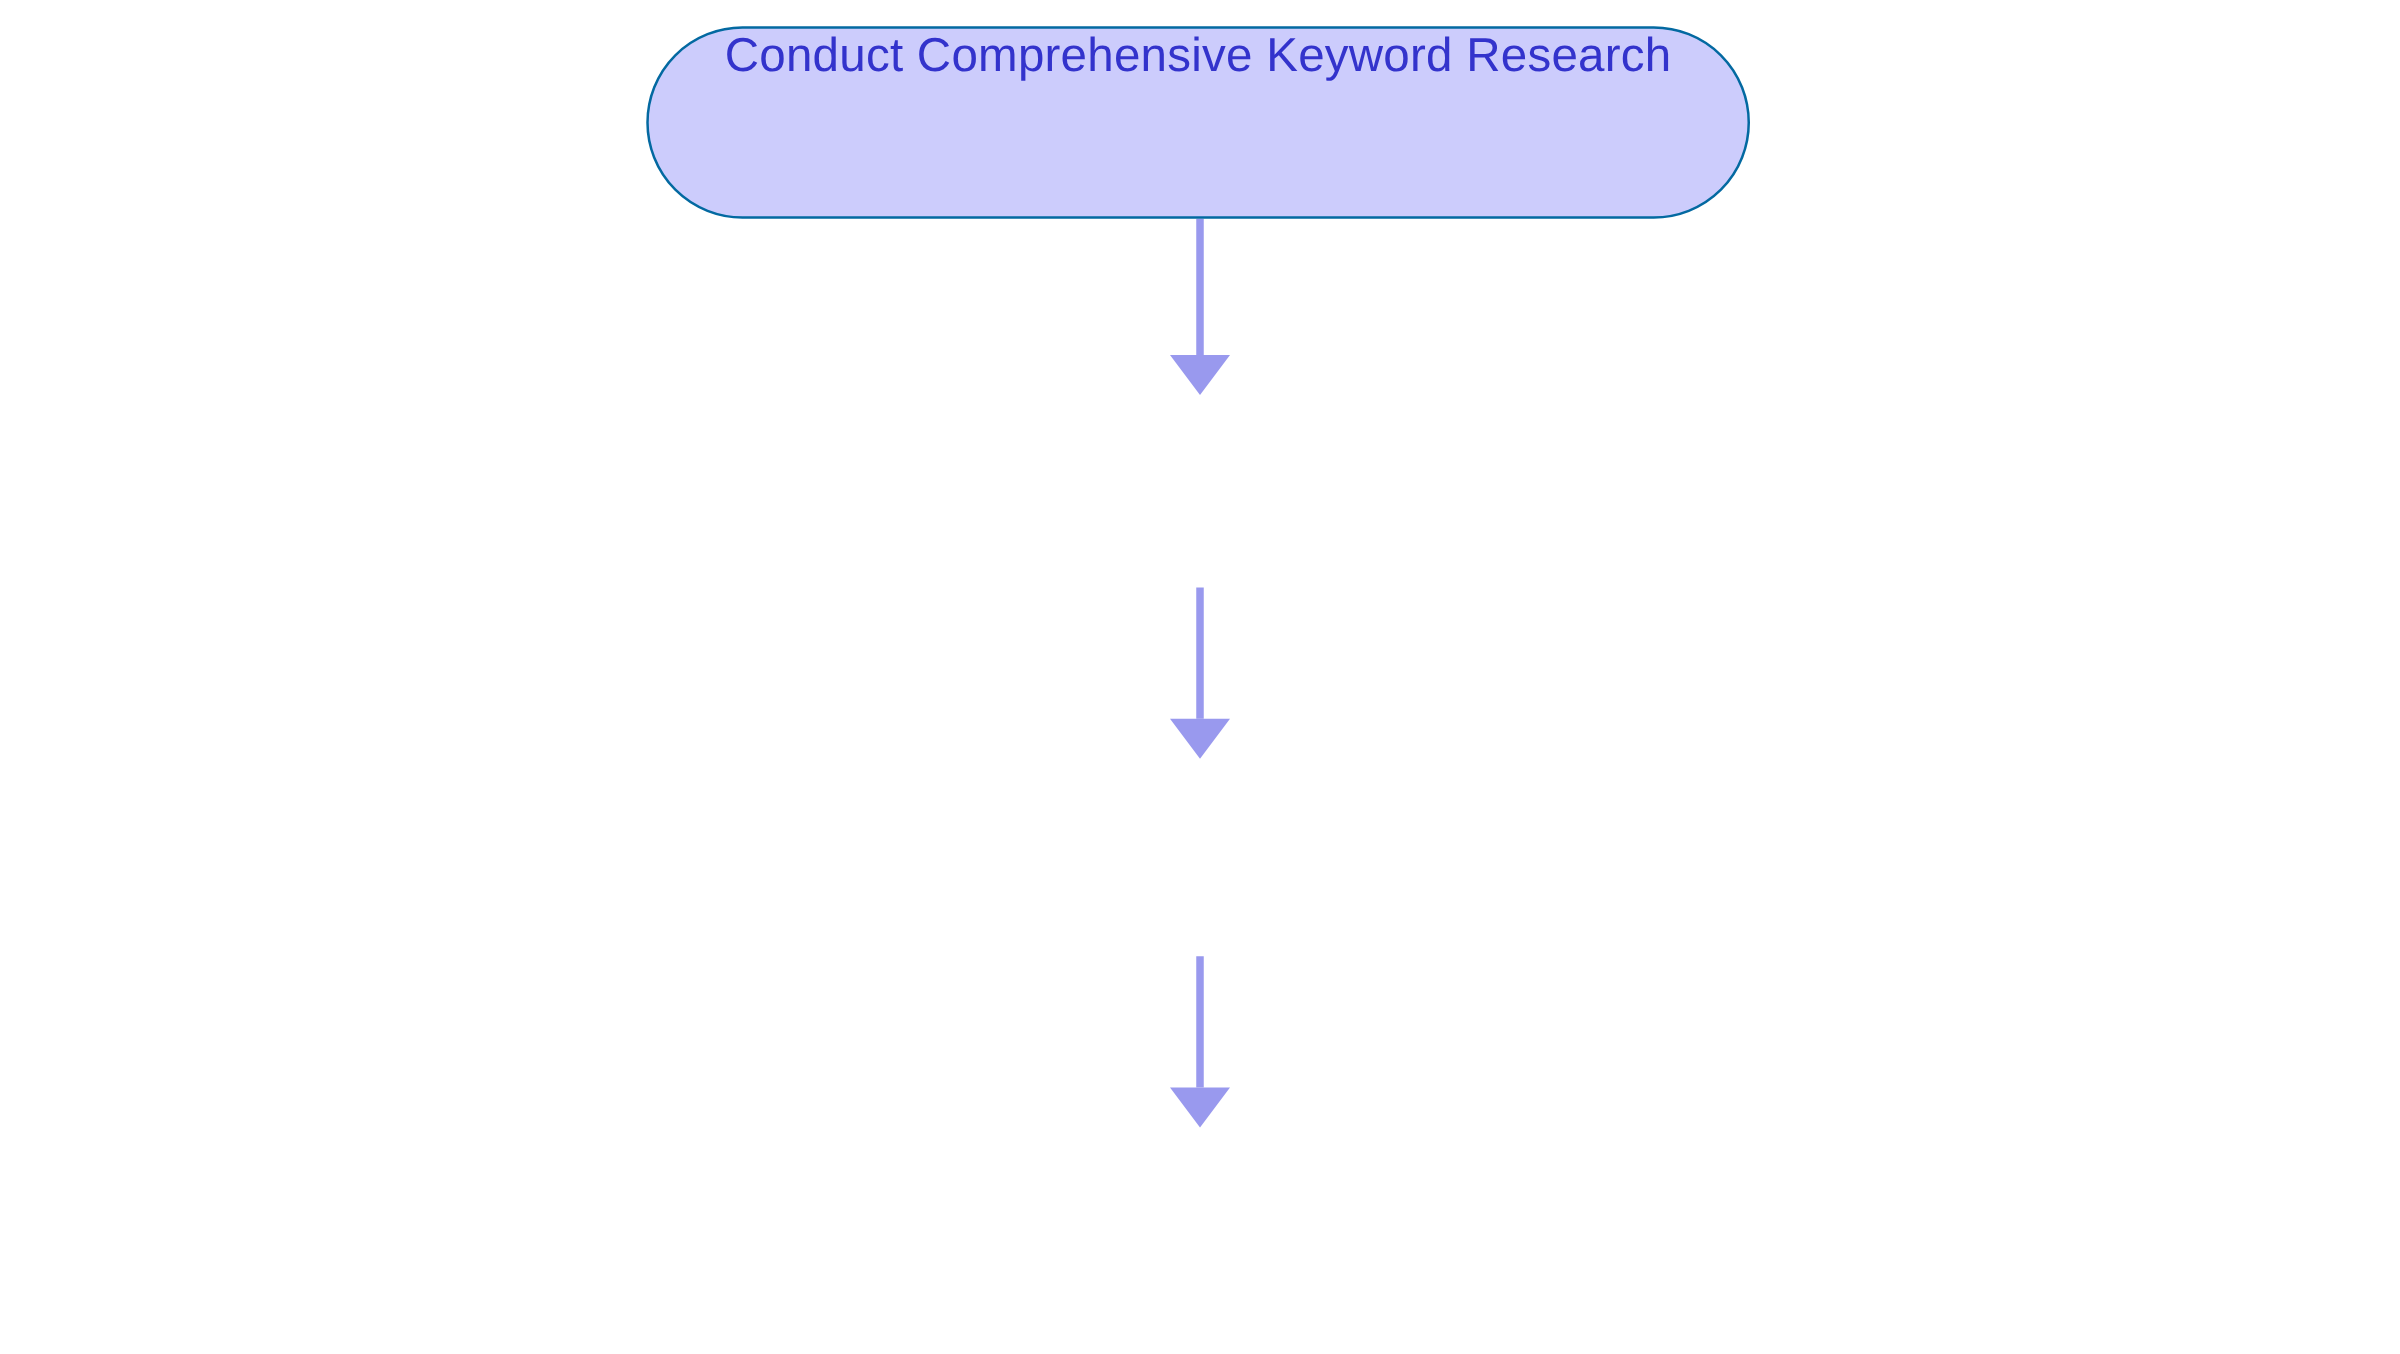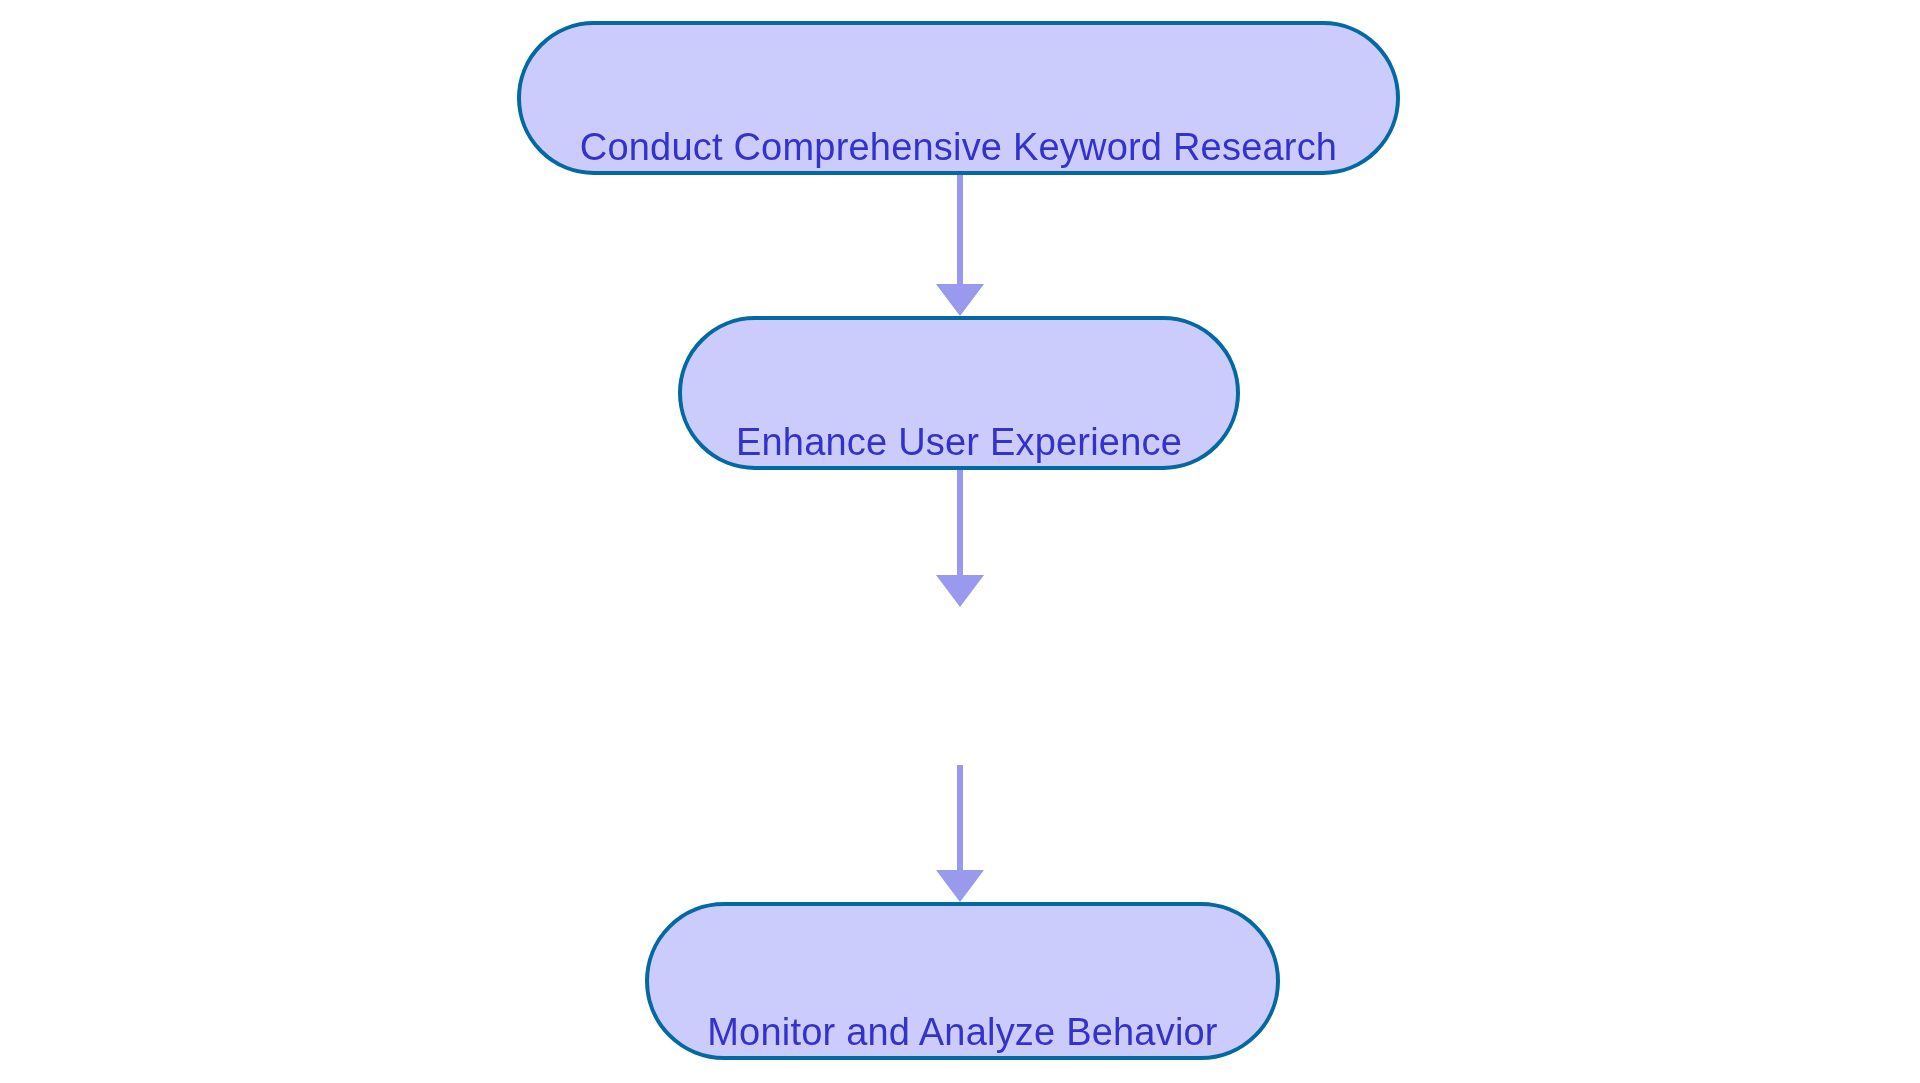--- a/index.html
+++ b/index.html
@@ -39,24 +39,24 @@
     top: 0;
     width: 1920px;
     height: 1083px;
     z-index: 2;
   }
 
   .flow-node {
     position: absolute;
     box-sizing: border-box;
     display: flex;
-    align-items: flex-end;
+    align-items: flex-start;
     justify-content: center;
     background: #ccccfc;
-    border: 4px solid #0369a1;
+    border: 2px solid #0369a1;
     border-radius: 80px;
     text-align: center;
   }
 
   .flow-node-label {
     font-family: "Liberation Sans", sans-serif;
     font-size: 38px;
     font-weight: 400;
     color: #3333cc;
     line-height: 1.2;
@@ -105,23 +105,17 @@
       <polygon points="936,870 984,870 960,902" fill="#9999ee"></polygon>
     </g>
   </svg>
 
   <div id="node-layer">
 
     <div class="flow-node" id="node-keyword-research">
       <span class="flow-node-label">Conduct Comprehensive Keyword Research</span>
     </div>
 
-    <div class="flow-node" id="node-user-experience">
-      <span class="flow-node-label">Enhance User Experience</span>
-    </div>
 
 
-    <div class="flow-node" id="node-monitor-behavior">
-      <span class="flow-node-label">Monitor and Analyze Behavior</span>
-    </div>
 
   </div>
 </div>
 
 </body></html>

